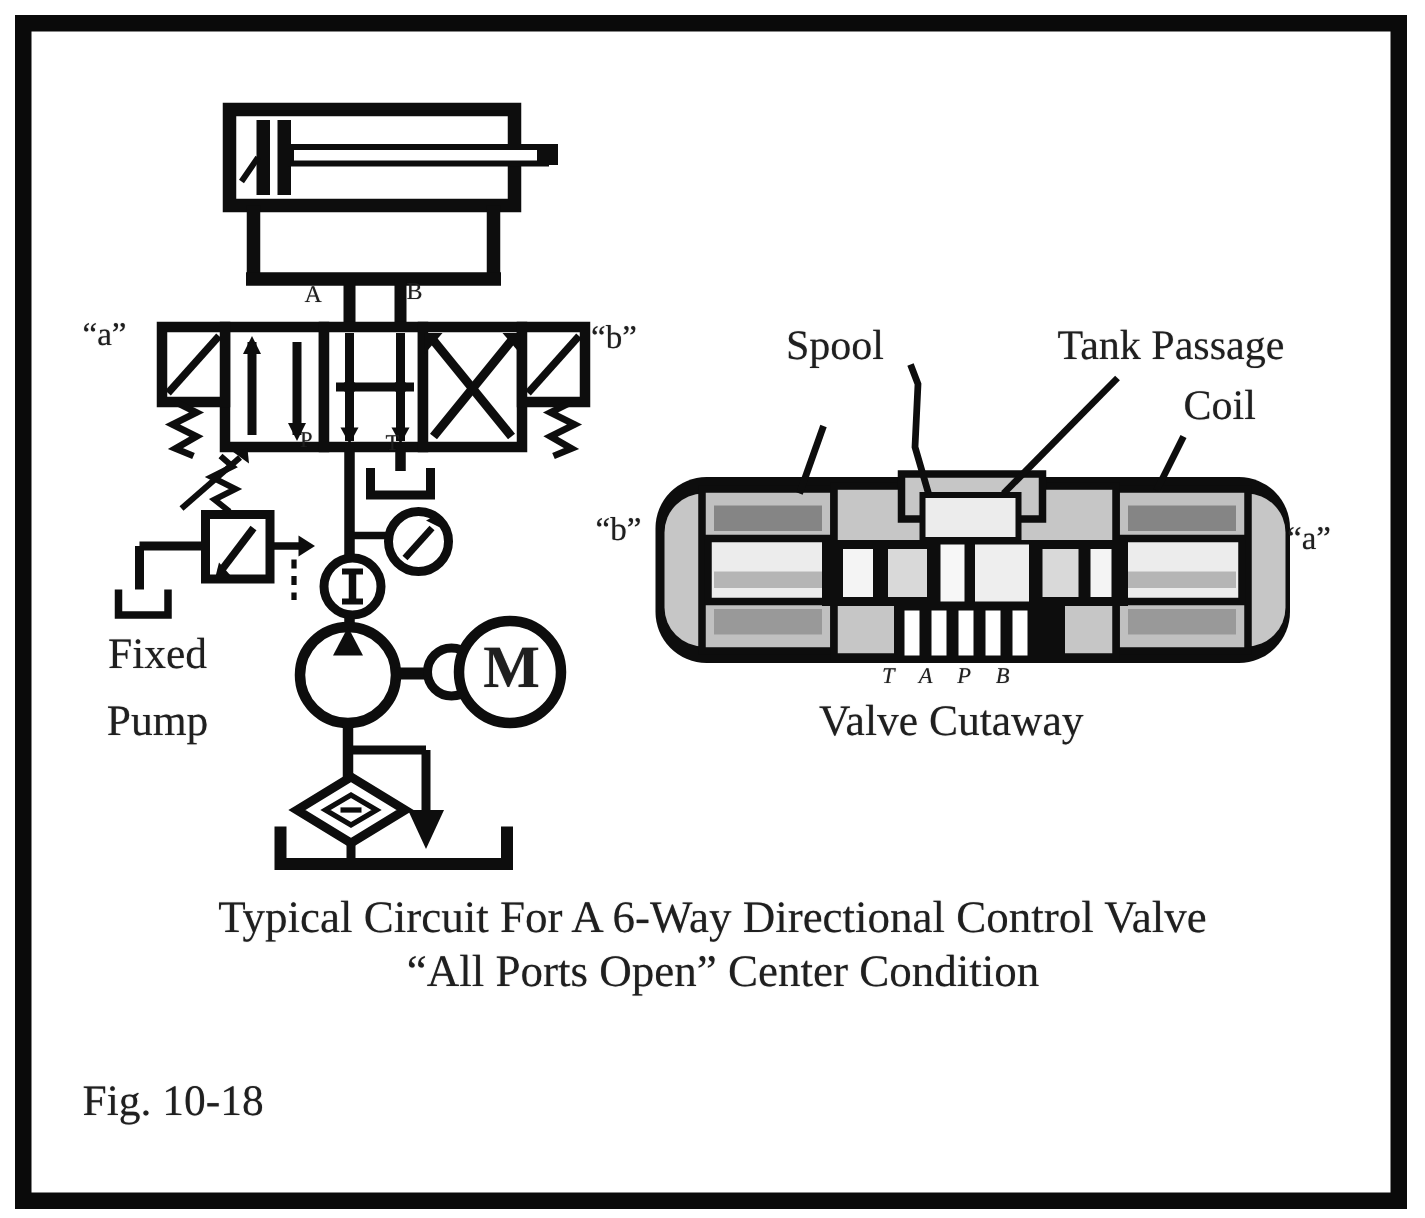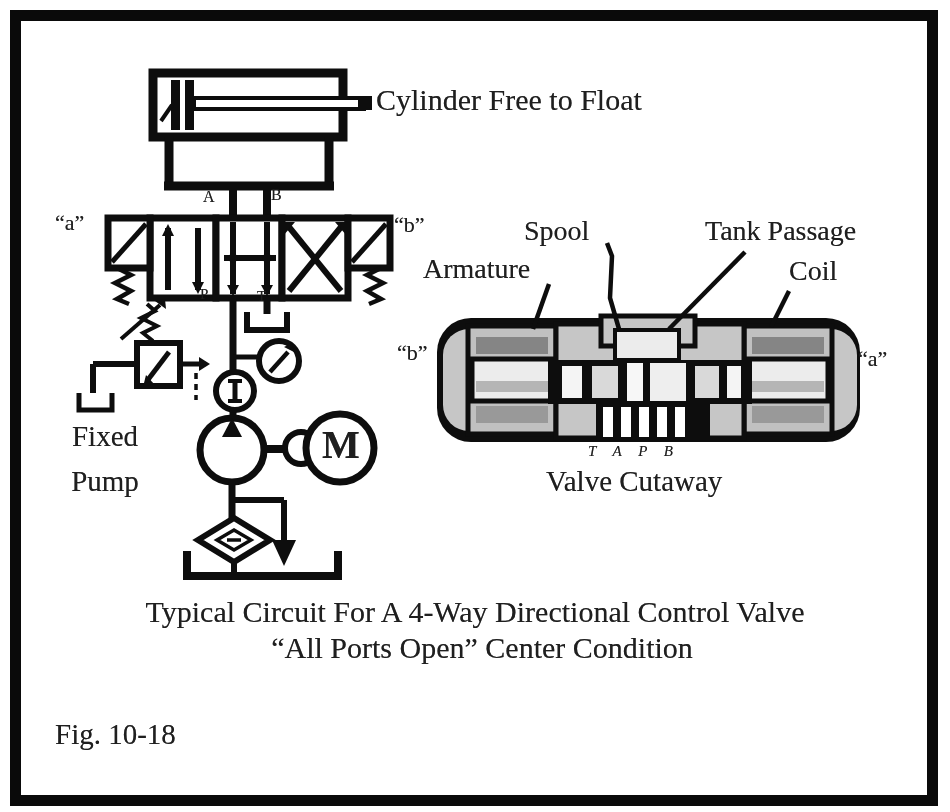--- a/index.html
+++ b/index.html
@@ -188,41 +188,39 @@
     </g>
 
     <g>
       <line x1="549" y1="284" x2="533" y2="329" stroke="#0d0d0d" stroke-width="4.5"></line>
       <polyline points="607,243 612,256 610,298 619,329" fill="none" stroke="#0d0d0d" stroke-width="4.5"></polyline>
       <line x1="745" y1="252" x2="669" y2="329" stroke="#0d0d0d" stroke-width="4.5"></line>
       <line x1="789" y1="291" x2="771" y2="327" stroke="#0d0d0d" stroke-width="4.5"></line>
     </g>
   </svg>
 
-  <div class="lbl" style="left:376px; top:84px; font-size:30px;">Cylinder Free to Float</div>
 
   <div class="lbl" style="left:203px; top:189px; font-size:16px;">A</div>
   <div class="lbl" style="left:271px; top:187px; font-size:16px;">B</div>
   <div class="lbl" style="left:55px; top:211px; font-size:22px;">“a”</div>
   <div class="lbl" style="left:394px; top:213px; font-size:22px;">“b”</div>
   <div class="lbl" style="left:200px; top:287px; font-size:15px;">P</div>
   <div class="lbl" style="left:257px; top:289px; font-size:15px;">T</div>
 
   <div class="lbl" style="left:40px; top:414px; width:130px; text-align:center; font-size:29px; line-height:45px;">
     <span style="display:block;">Fixed</span>
     <span style="display:block;">Pump</span>
   </div>
 
   <div class="lbl" style="left:318px; top:424px; width:46px; text-align:center; font-size:40px; font-weight:bold;">M</div>
 
-  <div class="lbl" style="left:423px; top:254px; font-size:28px;">Armature</div>
   <div class="lbl" style="left:524px; top:216px; font-size:28px;">Spool</div>
   <div class="lbl" style="left:694px; top:216px; font-size:28px;margin-left:11px;">Tank Passage</div>
   <div class="lbl" style="left:789px; top:256px; font-size:28px;">Coil</div>
   <div class="lbl" style="left:397px; top:341px; font-size:22px;">“b”</div>
   <div class="lbl" style="left:858px; top:347px; font-size:22px;">“a”</div>
   <div class="lbl" style="left:588px; top:444px; font-size:15px; word-spacing:13px;font-style:italic;">T A P B</div>
   <div class="lbl" style="left:546px; top:466px; font-size:29px;">Valve Cutaway</div>
 
-  <div class="lbl" style="left:25px; top:596px; width:900px; text-align:center; font-size:30px;">Typical Circuit For A 4-Way Directional Control Valve</div>
+  <div class="lbl" style="left:25px; top:596px; width:900px; text-align:center; font-size:30px;">Typical Circuit For A 6-Way Directional Control Valve</div>
   <div class="lbl" style="left:32px; top:632px; width:900px; text-align:center; font-size:30px;">“All Ports Open” Center Condition</div>
   <div class="lbl" style="left:55px; top:719px; font-size:29px;">Fig. 10-18</div>
 </div>
 
 </body></html>

